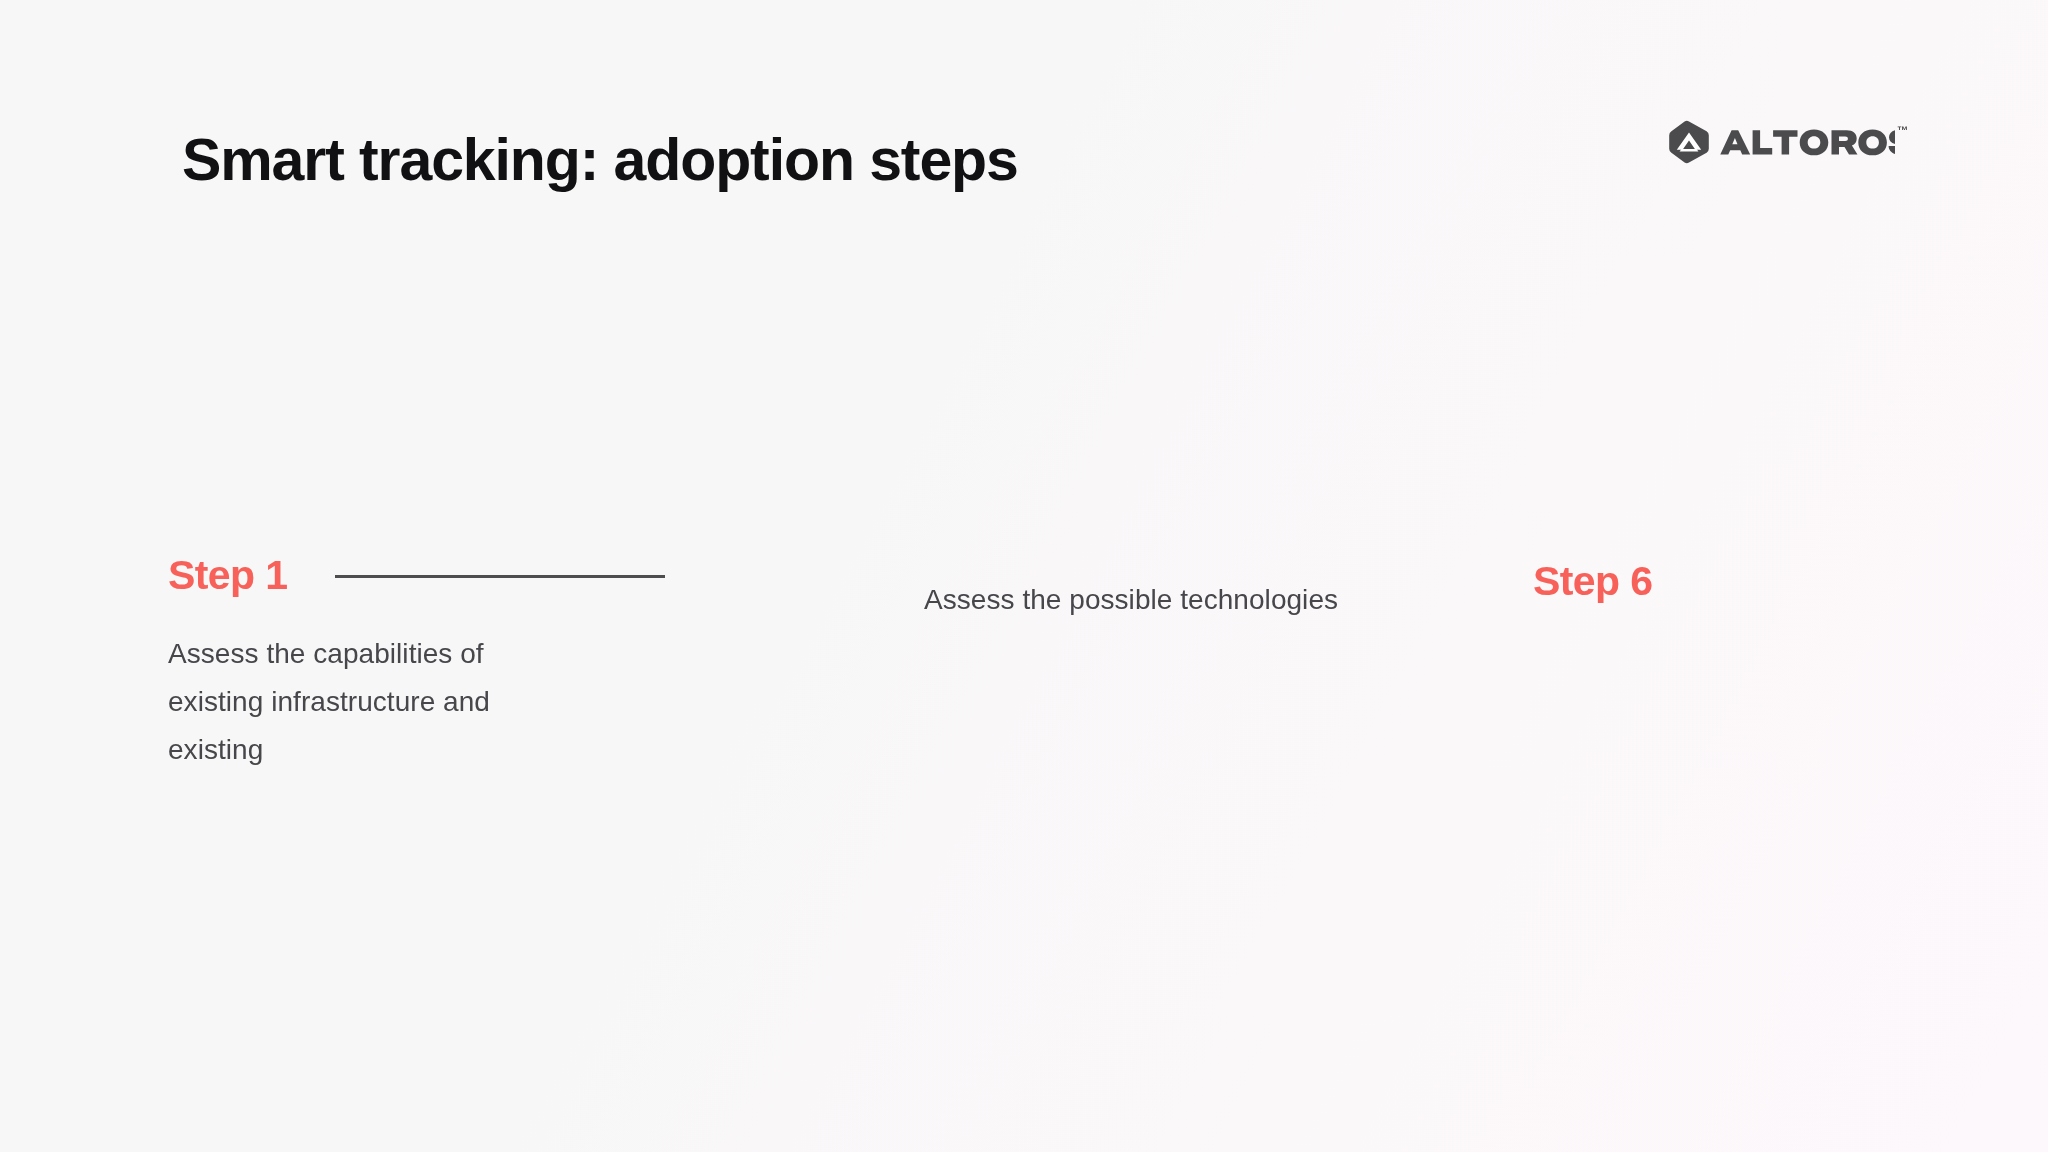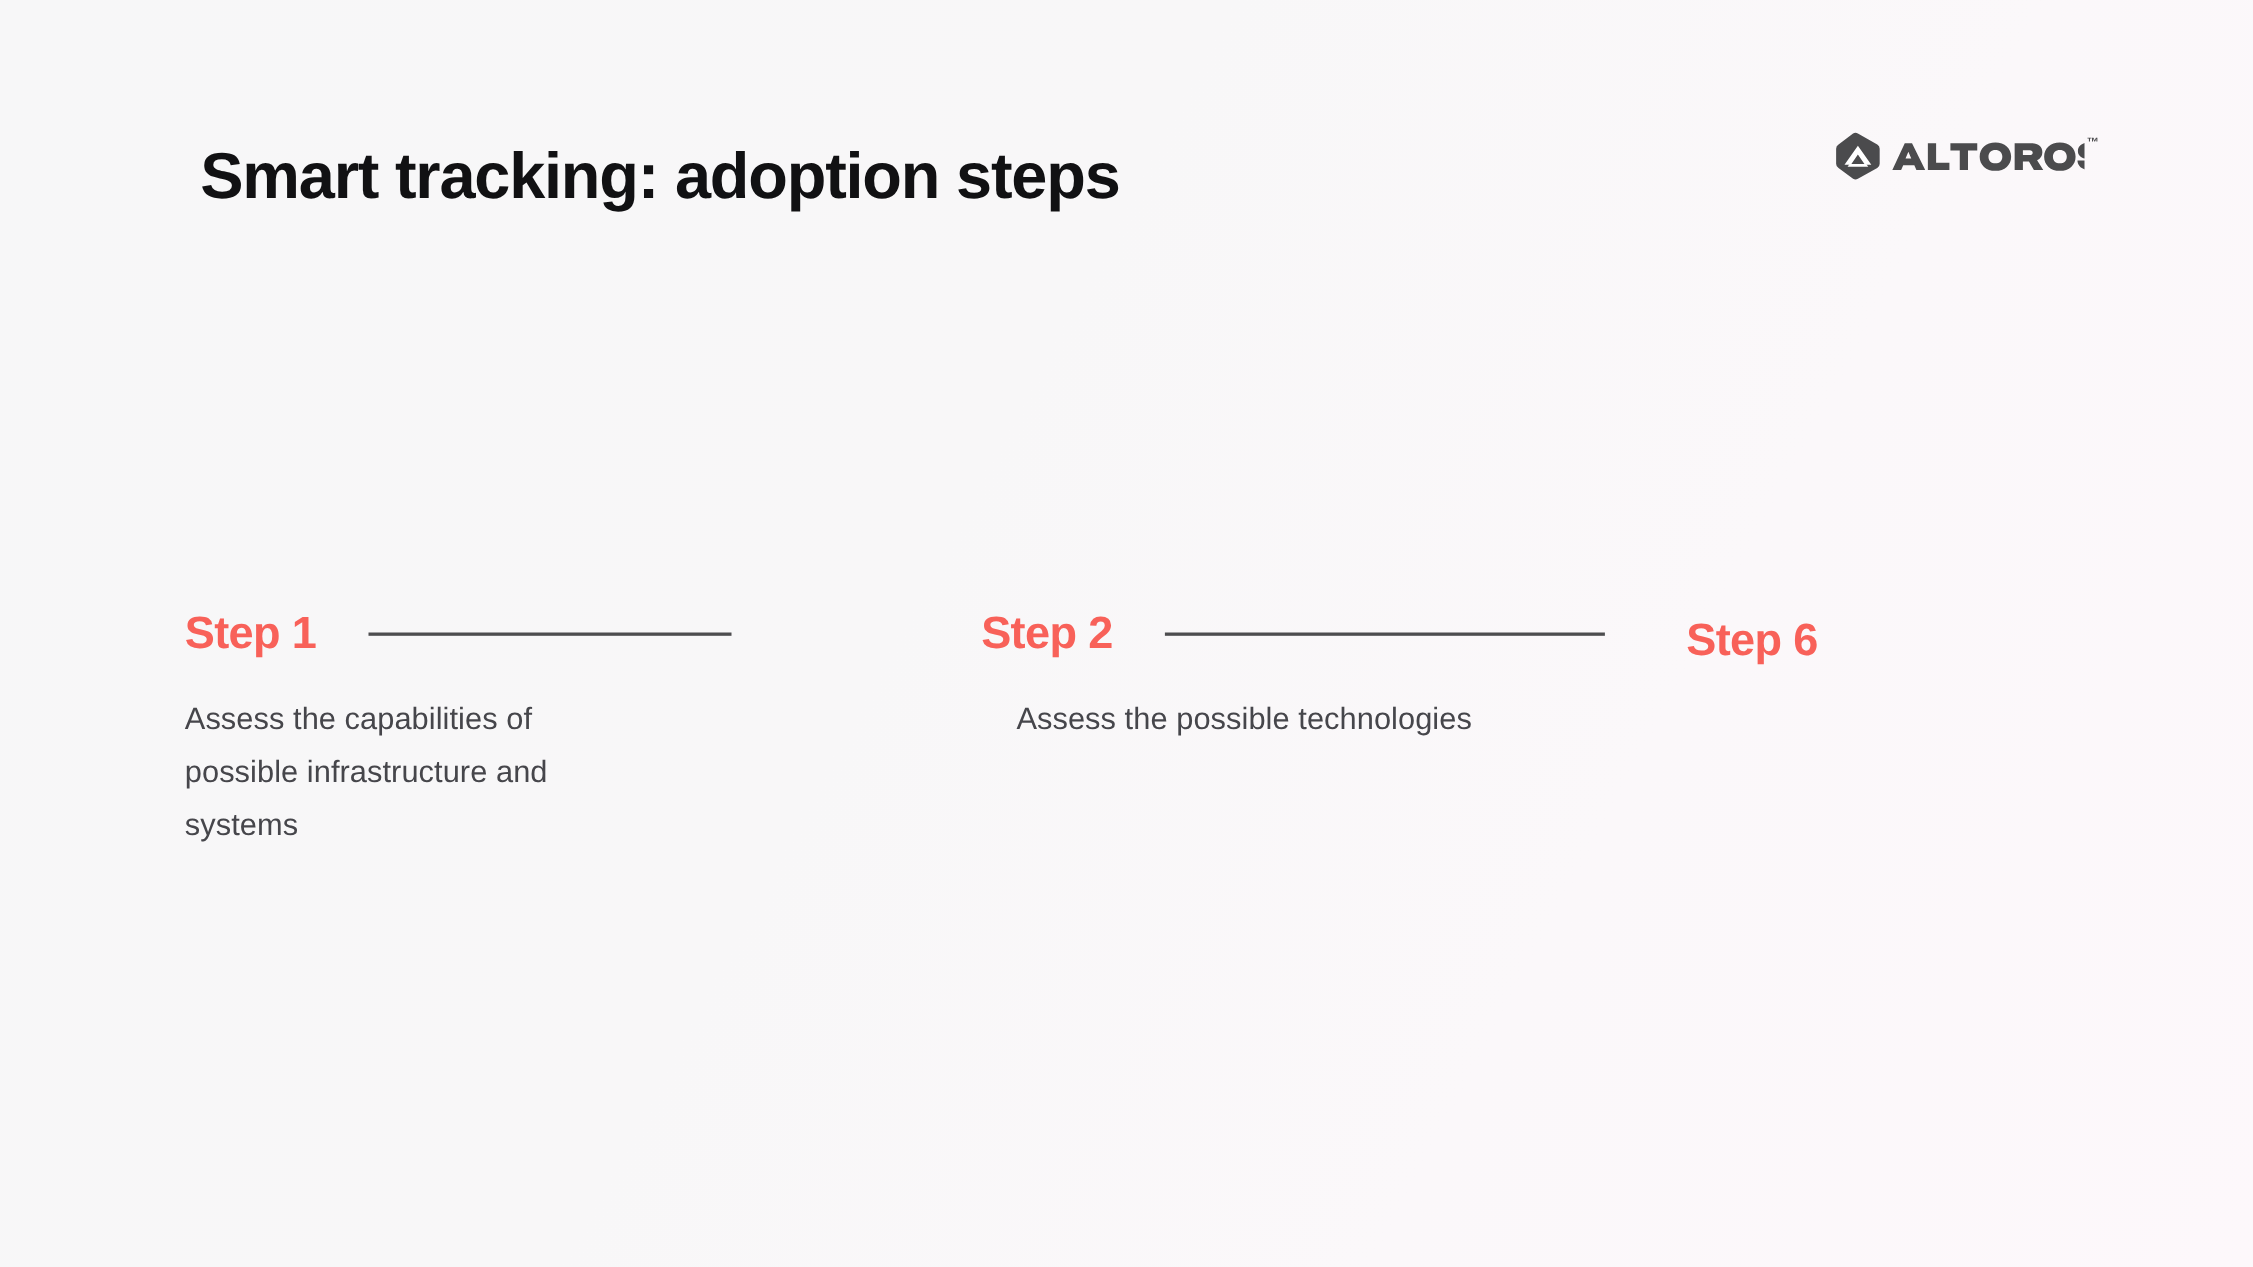--- a/index.html
+++ b/index.html
@@ -173,28 +173,24 @@
     </div>
   </div>
 
   <div class="steps-row">
 
     <div class="step step-1">
       <div class="step-heading-row">
         <span class="step-label">Step 1</span>
         <span class="step-connector"></span>
       </div>
-      <p class="step-body">Assess the capabilities of possible infrastructure and systems</p>
+      <p class="step-body">Assess the capabilities of existing infrastructure and existing</p>
     </div>
 
     <div class="step step-2">
-      <div class="step-heading-row">
-        <span class="step-label">Step 2</span>
-        <span class="step-connector"></span>
-      </div>
       <p class="step-body">Assess the possible technologies</p>
     </div>
 
     <div class="step step-3">
       <div class="step-heading-row">
         <span class="step-label">Step 6</span>
       </div>
     </div>
 
   </div>

